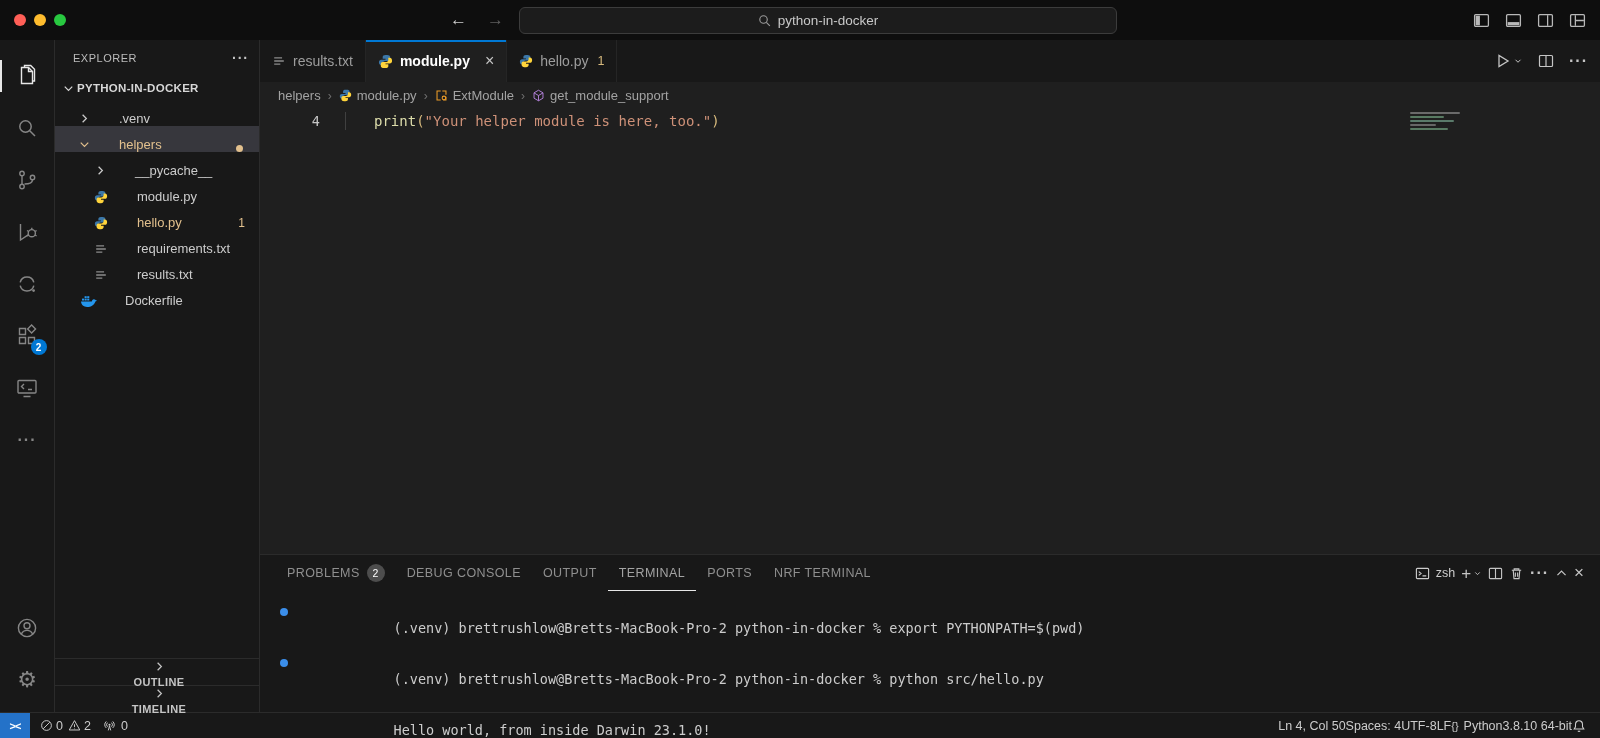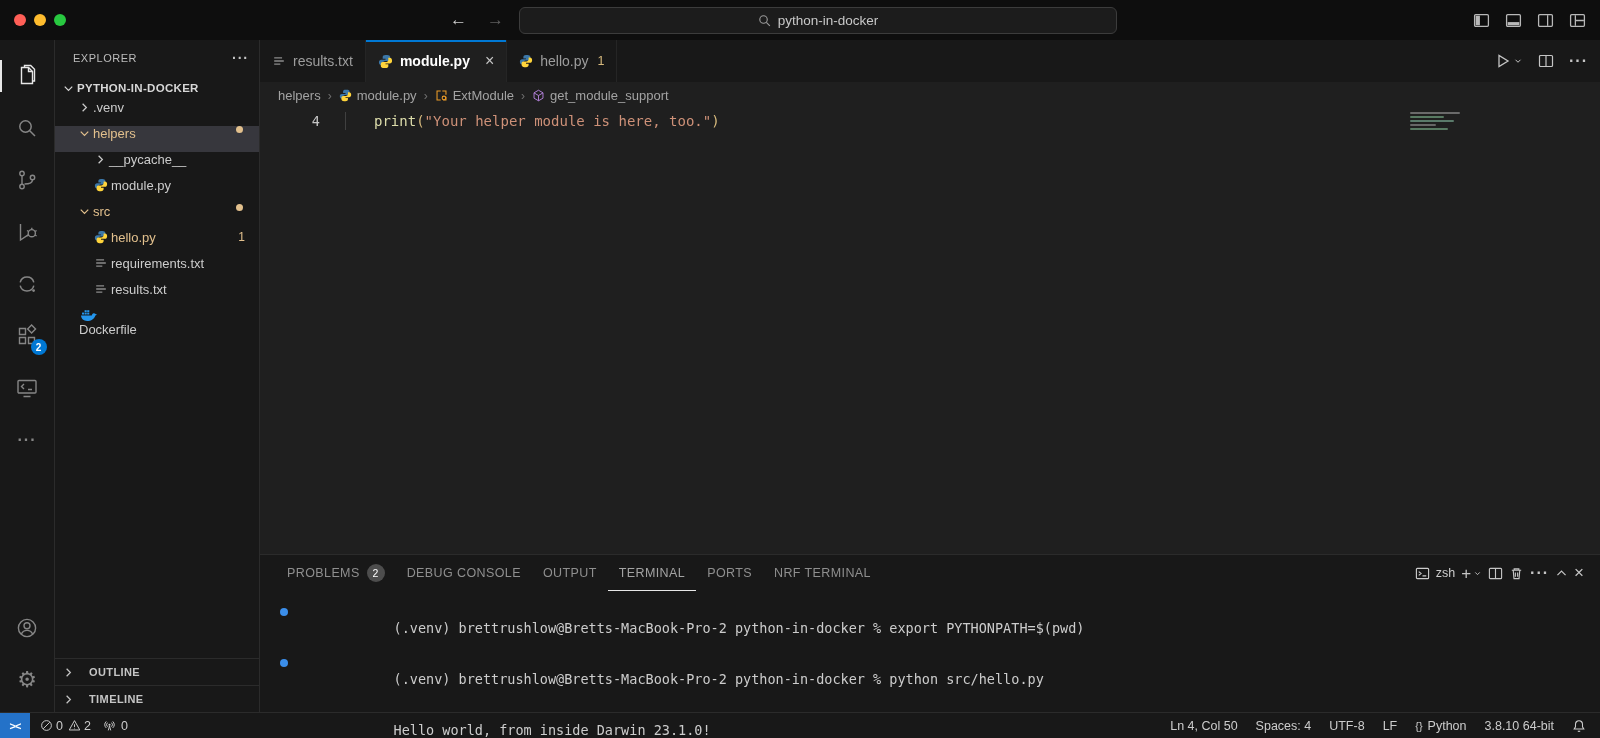--- a/index.html
+++ b/index.html
@@ -42,30 +42,30 @@
   .sidebar { width:205px; background:#181818; border-right:1px solid #2b2b2b; display:flex; flex-direction:column;
     font-size:13px; color:#cccccc; flex:none; }
   .sb-header { height:36px; flex:none; display:flex; align-items:center; padding:0 10px 0 18px; color:#bcbcbc;
     font-size:11px; letter-spacing:.5px; }
   .sb-header .dots { margin-left:auto; color:#c5c5c5; font-size:14px; font-weight:700; letter-spacing:1px; }
   .root-row { height:24px; flex:none; display:flex; align-items:center; font-weight:700; font-size:11.5px;
     letter-spacing:.3px; padding-left:4px; color:#d7d7d7; }
   .twisty { width:18px; flex:none; display:flex; justify-content:center; align-items:center; }
   .twisty svg { width:15px; height:15px; }
   .twisty.open svg { transform:rotate(90deg); }
-  .row { height:26px; flex:none; display:flex; align-items:flex-start; position:relative; cursor:default; }
+  .row { height:26px; flex:none; display:flex; align-items:flex-end; position:relative; cursor:default;gap:26px; }
   .row.lvl1 { padding-left:20px; } .row.lvl2 { padding-left:36px; }
   .row.sel { background:#37373d; }
   .row .ficon { width:20px; flex:none; display:flex; justify-content:center; align-items:center; }
   .mod { color:#e2c08d; }
   .badge-dot { margin-left:auto; margin-right:16px; width:7px; height:7px; border-radius:50%; background:#e2c08d; flex:none; }
   .badge-num { margin-left:auto; margin-right:14px; color:#e2c08d; font-size:12px; }
   .sb-bottom { margin-top:auto; }
-  .section-row { height:27px; display:flex; align-items:center; gap:12px; border-top:1px solid #2b2b2b; font-size:11px;
-    font-weight:700; letter-spacing:.4px; padding-left:4px; color:#c5c5c5; }
+  .section-row { height:27px; display:flex; align-items:center; gap:2px; border-top:1px solid #2b2b2b; font-size:11px;
+    font-weight:700; letter-spacing:.4px; padding-left:4px; color:#c5c5c5;flex-direction:column; }
 
   
   .editor-region { flex:1; display:flex; flex-direction:column; min-width:0; background:#1f1f1f; }
 
   .tabbar { height:42px; flex:none; background:#181818; display:flex; align-items:stretch; position:relative; }
   .tab { display:flex; align-items:center; gap:7px; padding:0 12px; border-right:1px solid #252525; font-size:14px;
     color:#9d9d9d; background:#181818; position:relative; cursor:default; }
   .tab.active { background:#1f1f1f; color:#ffffff; }
   .tab.active::before { content:""; position:absolute; left:0; right:0; top:0; height:2px; background:#0078d4; }
   .tab .close { margin-left:8px; color:#c5c5c5; font-size:16px; line-height:1; }
@@ -105,21 +105,21 @@
   .marker.filled { background:#3b8eea; }
 
   
   .statusbar { height:26px; background:#181818; border-top:1px solid #2b2b2b; display:flex; align-items:center;
     font-size:12.5px; color:#cccccc; }
   .remote-box { width:30px; height:25px; background:#2472c8; color:#fff; display:flex; align-items:center;
     justify-content:center; font-size:11px; font-weight:700; letter-spacing:-1px; flex:none; }
   .sb-left { display:flex; align-items:center; gap:12px; margin-left:10px; }
   .sb-item { display:flex; align-items:center; gap:5px; }
   .sb-item .pair { display:flex; align-items:center; gap:3px; }
-  .sb-right { margin-left:auto; display:flex; align-items:center; gap:18px; margin-right:14px; }
+  .sb-right { margin-left:auto; display:flex; align-items:center; margin-right:14px; }
   .braces-glyph { font-size:11px; color:#cccccc; }
 </style>
 </head>
 <body>
 
 <div class="window">
 
   <div class="titlebar">
     <div class="lights">
       <span class="light red"></span>
@@ -282,29 +282,20 @@
       <div class="row lvl2">
         <span class="ficon">
           <svg width="14" height="14" viewBox="0 0 16 16">
               <path fill="#3b77a8" d="M8 1C6 1 5 1.8 5 3.3V5h3v1H3.5C2 6 1 7 1 8.9 1 10.8 2 12 3.5 12H5v-2c0-1.4 1.2-2.5 2.7-2.5H11c1.1 0 2-.9 2-2V3.3C13 1.8 11.5 1 9.8 1H8z"></path>
               <path fill="#ffd43b" d="M8 15c2 0 3-.8 3-2.3V11H8v-1h4.5c1.5 0 2.5-1 2.5-2.9C15 5.2 14 4 12.5 4H11v2c0 1.4-1.2 2.5-2.7 2.5H5c-1.1 0-2 .9-2 2v2.2C3 14.2 4.5 15 6.2 15H8z"></path>
             </svg>
         </span>
         <span>module.py</span>
       </div>
 
-      <div class="row lvl1 mod">
-        <span class="twisty open">
-            <svg viewBox="0 0 16 16">
-              <path d="M6 4l4 4-4 4" fill="none" stroke="currentColor" stroke-width="1.3"></path>
-            </svg>
-          </span>
-        <span>src</span>
-        <span class="badge-dot"></span>
-      </div>
 
       <div class="row lvl2 mod">
         <span class="ficon">
           <svg width="14" height="14" viewBox="0 0 16 16">
               <path fill="#3b77a8" d="M8 1C6 1 5 1.8 5 3.3V5h3v1H3.5C2 6 1 7 1 8.9 1 10.8 2 12 3.5 12H5v-2c0-1.4 1.2-2.5 2.7-2.5H11c1.1 0 2-.9 2-2V3.3C13 1.8 11.5 1 9.8 1H8z"></path>
               <path fill="#ffd43b" d="M8 15c2 0 3-.8 3-2.3V11H8v-1h4.5c1.5 0 2.5-1 2.5-2.9C15 5.2 14 4 12.5 4H11v2c0 1.4-1.2 2.5-2.7 2.5H5c-1.1 0-2 .9-2 2v2.2C3 14.2 4.5 15 6.2 15H8z"></path>
             </svg>
         </span>
         <span>hello.py</span>
         <span class="badge-num">1</span>
@@ -325,21 +316,21 @@
         <span class="ficon">
           <svg width="14" height="14" viewBox="0 0 16 16">
               <g stroke="#8a8a8a" stroke-width="1.5">
                 <path d="M2.5 4.5h9 M2.5 8h11 M2.5 11.5h7"></path>
               </g>
             </svg>
         </span>
         <span>results.txt</span>
       </div>
 
-      <div class="row lvl1" style="padding-left:24px;flex-direction:column;">
+      <div class="row lvl1" style="padding-left:24px;">
         <span class="ficon">
           <svg width="16" height="14" viewBox="0 0 16 14">
               <g fill="#2496ed">
                 <rect x="1" y="4.6" width="2.1" height="1.9"></rect>
                 <rect x="3.6" y="4.6" width="2.1" height="1.9"></rect>
                 <rect x="6.2" y="4.6" width="2.1" height="1.9"></rect>
                 <rect x="3.6" y="2.2" width="2.1" height="1.9"></rect>
                 <rect x="6.2" y="2.2" width="2.1" height="1.9"></rect>
                 <path d="M0 7.6h10.8c.1-1 .6-1.9 1.4-2.2.8-.3 1.7-.1 2.4.5l1.4.9s-.4.5-1.4.4C13.2 10.8 10.3 13 6.1 13 2.6 13 .3 11 0 7.6z"></path>
               </g>

